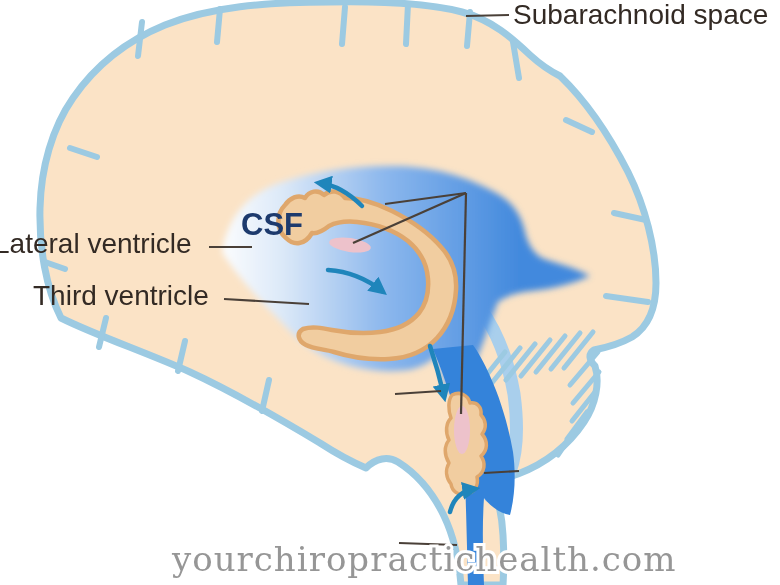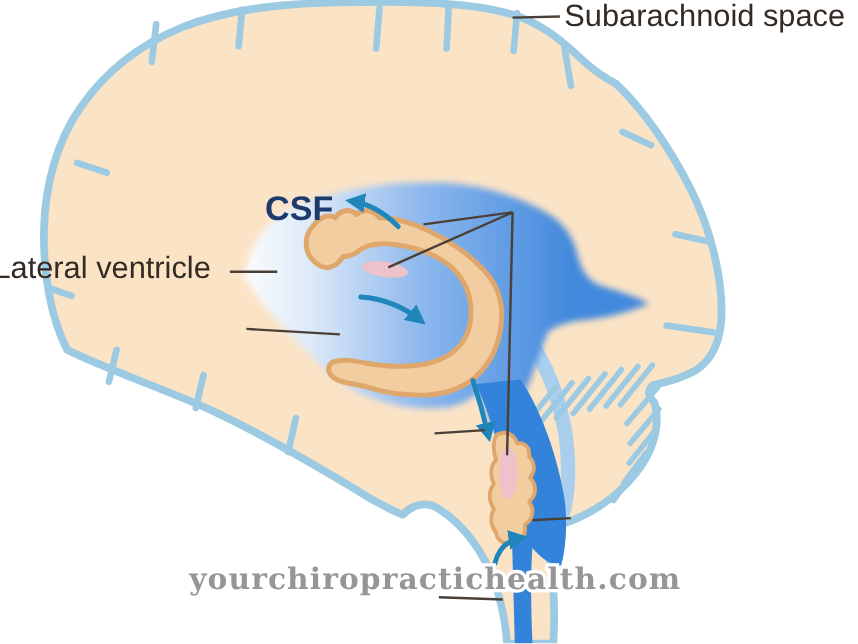--- a/index.html
+++ b/index.html
@@ -7,25 +7,25 @@
     position:relative;width:780px;height:585px;overflow:hidden;background:#ffffff;
     font-family:"Liberation Sans",sans-serif;
     padding-left:47px;
   }
   #art{position:absolute;left:0;top:0;}
   .lbl{
     position:absolute;color:var(--c-label-text,#332a24);
     font-size:28px;line-height:1.05;white-space:nowrap;letter-spacing:0px;
   }
   .lbl-csf{
-    font-weight:bold;font-size:31px;color:var(--c-csf-text,#1d3a6d);
+    font-weight:bold;font-size:31px;color:var(--c-csf-text,#1d3a6d);margin-top:35px;
   }
   .watermark{
-    position:absolute;left:172px;top:511px;white-space:nowrap;
-    font-family:"DejaVu Serif",serif;font-weight:bold;font-size:27px;letter-spacing:1px;
+    position:absolute;left:172px;top:539px;white-space:nowrap;
+    font-family:"DejaVu Serif",serif;font-weight:normal;font-size:34px;letter-spacing:1px;
     color:var(--c-watermark-gray,#969696);
     -webkit-text-stroke:6px #ffffff;paint-order:stroke fill;
     text-shadow:0 0 1px #fff;
   }
 </style>
 </head>
 <body>
 
 <div id="stage">
 
@@ -193,18 +193,19 @@
     </g>
   </svg>
 
   <div class="lbl" style="left:513px;top:0px">Subarachnoid space</div>
 
   <div class="lbl lbl-csf" style="left:241px;top:174px">CSF</div>
 
 
   <div class="lbl" style="left:-6px;top:229px">Lateral ventricle</div>
 
+  <div class="lbl" style="left:33px;top:281px">Third ventricle</div>
 
 
 
 
   <div class="watermark">yourchiropractichealth.com</div>
 </div>
 
 </body></html>

